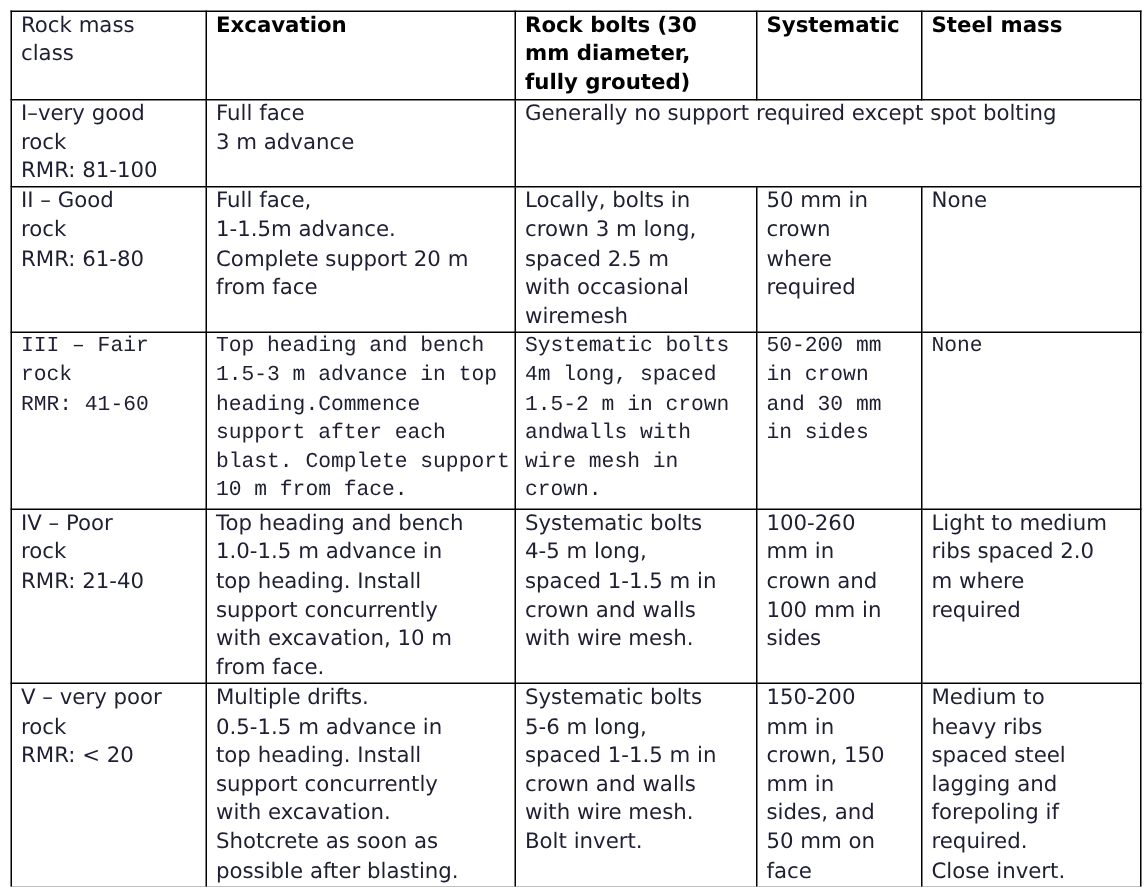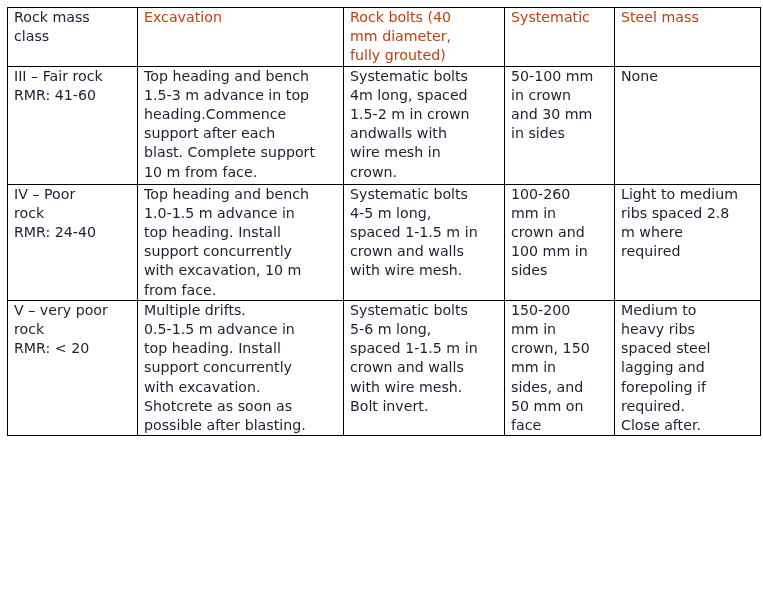--- a/index.html
+++ b/index.html
@@ -15,99 +15,126 @@
     color: #1f1f33;
   }
   table.rmr td, table.rmr th {
     border: 1.5px solid #000;
     vertical-align: top;
     padding: 0 3px 0 6px;
     text-align: left;
     white-space: pre-line;
     overflow: hidden;
   }
-  table.rmr th { font-weight: normal; color: #c2410c; }
+  table.rmr th { font-weight: bold; color: #000000; }
   table.rmr th.plain { font-weight: normal; color: #1f1f33; }
   col.c1 { width: 130px; }
   col.c2 { width: 206px; }
   col.c3 { width: 161px; }
   col.c4 { width: 110px; }
   col.c5 { width: 146px; }
   tr.h  { height: 58px; }
   tr.r1 { height: 58px; }
   tr.r2 { height: 96px; }
-  tr.r3 { height: 118px; }
+  tr.r3 { height: 118px; font-family: Liberation Mono, monospace; }
   tr.r4 { height: 116px; }
   tr.r5 { height: 134px; }
 </style>
 </head>
 <body>
 
 <table class="rmr">
   <colgroup>
     <col class="c1">
       <col class="c2">
       <col class="c3">
       <col class="c4">
       <col class="c5">
   </colgroup>
   <tbody>
       <tr class="h">
     <th class="plain">Rock mass
 class</th>
     <th>Excavation</th>
-    <th>Rock bolts (40
+    <th>Rock bolts (30
 mm diameter,
 fully grouted)</th>
     <th>Systematic</th>
     <th>Steel mass</th>
+  </tr>
+  <tr class="r1">
+    <td>I–very good
+rock
+RMR: 81-100</td>
+    <td>Full face
+3 m advance</td>
+    <td colspan="3">Generally no support required except spot bolting</td>
+  </tr>
+  <tr class="r2">
+    <td>II – Good
+rock
+RMR: 61-80</td>
+    <td>Full face,
+ 1-1.5m advance.
+Complete support 20 m
+from face</td>
+    <td>Locally, bolts in
+crown 3 m long,
+spaced 2.5 m
+with occasional
+wiremesh</td>
+    <td>50 mm in
+crown
+where
+required</td>
+    <td>None</td>
   </tr>
   <tr class="r3">
     <td>III – Fair rock
 RMR: 41-60</td>
     <td>Top heading and bench
 1.5-3 m advance in top
 heading.Commence
 support after each
 blast. Complete support
 10 m from face.</td>
     <td>Systematic bolts
 4m long, spaced
 1.5-2 m in crown
 andwalls with
 wire mesh in
 crown.</td>
-    <td>50-100 mm
+    <td>50-200 mm
 in crown
 and 30 mm
 in sides</td>
     <td>None</td>
   </tr>
   <tr class="r4">
     <td>IV –  Poor
 rock
-RMR: 24-40</td>
+RMR: 21-40</td>
     <td>Top heading and bench
 1.0-1.5 m advance in
 top heading. Install
 support concurrently
 with excavation, 10 m
 from face.</td>
     <td>Systematic bolts
 4-5 m long,
 spaced 1-1.5 m in
 crown and walls
 with wire mesh.</td>
     <td>100-260
 mm in
 crown and
 100 mm in
 sides</td>
     <td>Light to medium
-ribs spaced 2.8
+ribs spaced 2.0
 m where
 required</td>
   </tr>
   <tr class="r5">
     <td>V – very poor
 rock
 RMR: &lt; 20</td>
     <td>Multiple drifts.
 0.5-1.5 m advance in
 top heading. Install
@@ -127,16 +154,16 @@
 mm in
 sides, and
 50 mm on
 face</td>
     <td>Medium to
 heavy ribs
 spaced steel
 lagging and
 forepoling if
 required.
-Close after.</td>
+Close invert.</td>
   </tr>
 </tbody>
   </table>
 
 </body></html>

